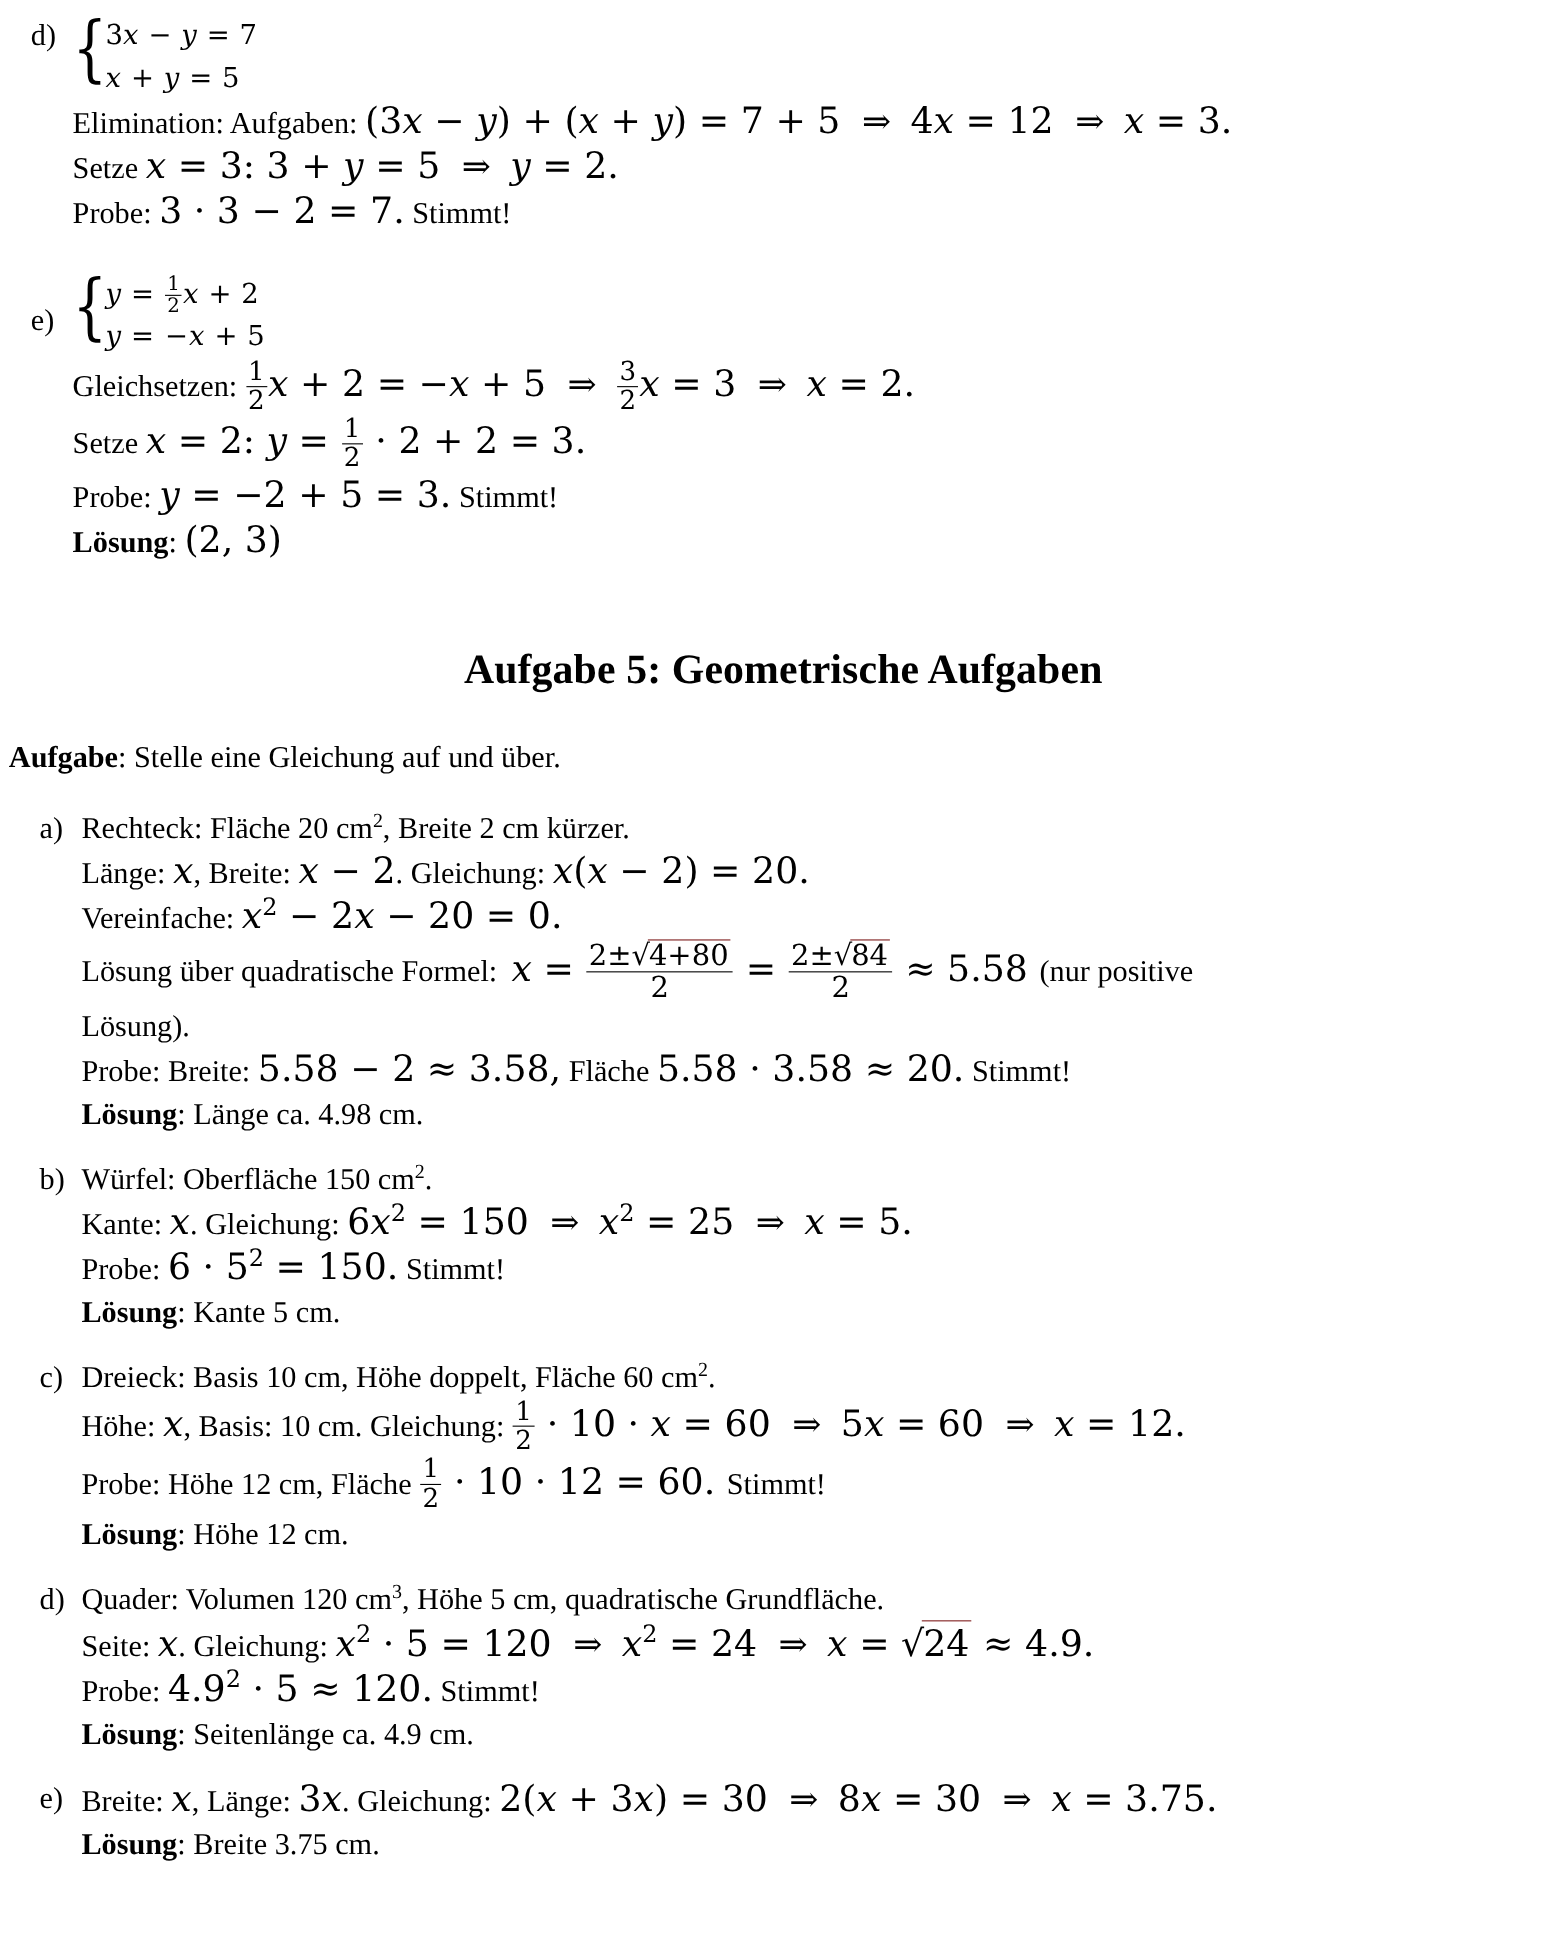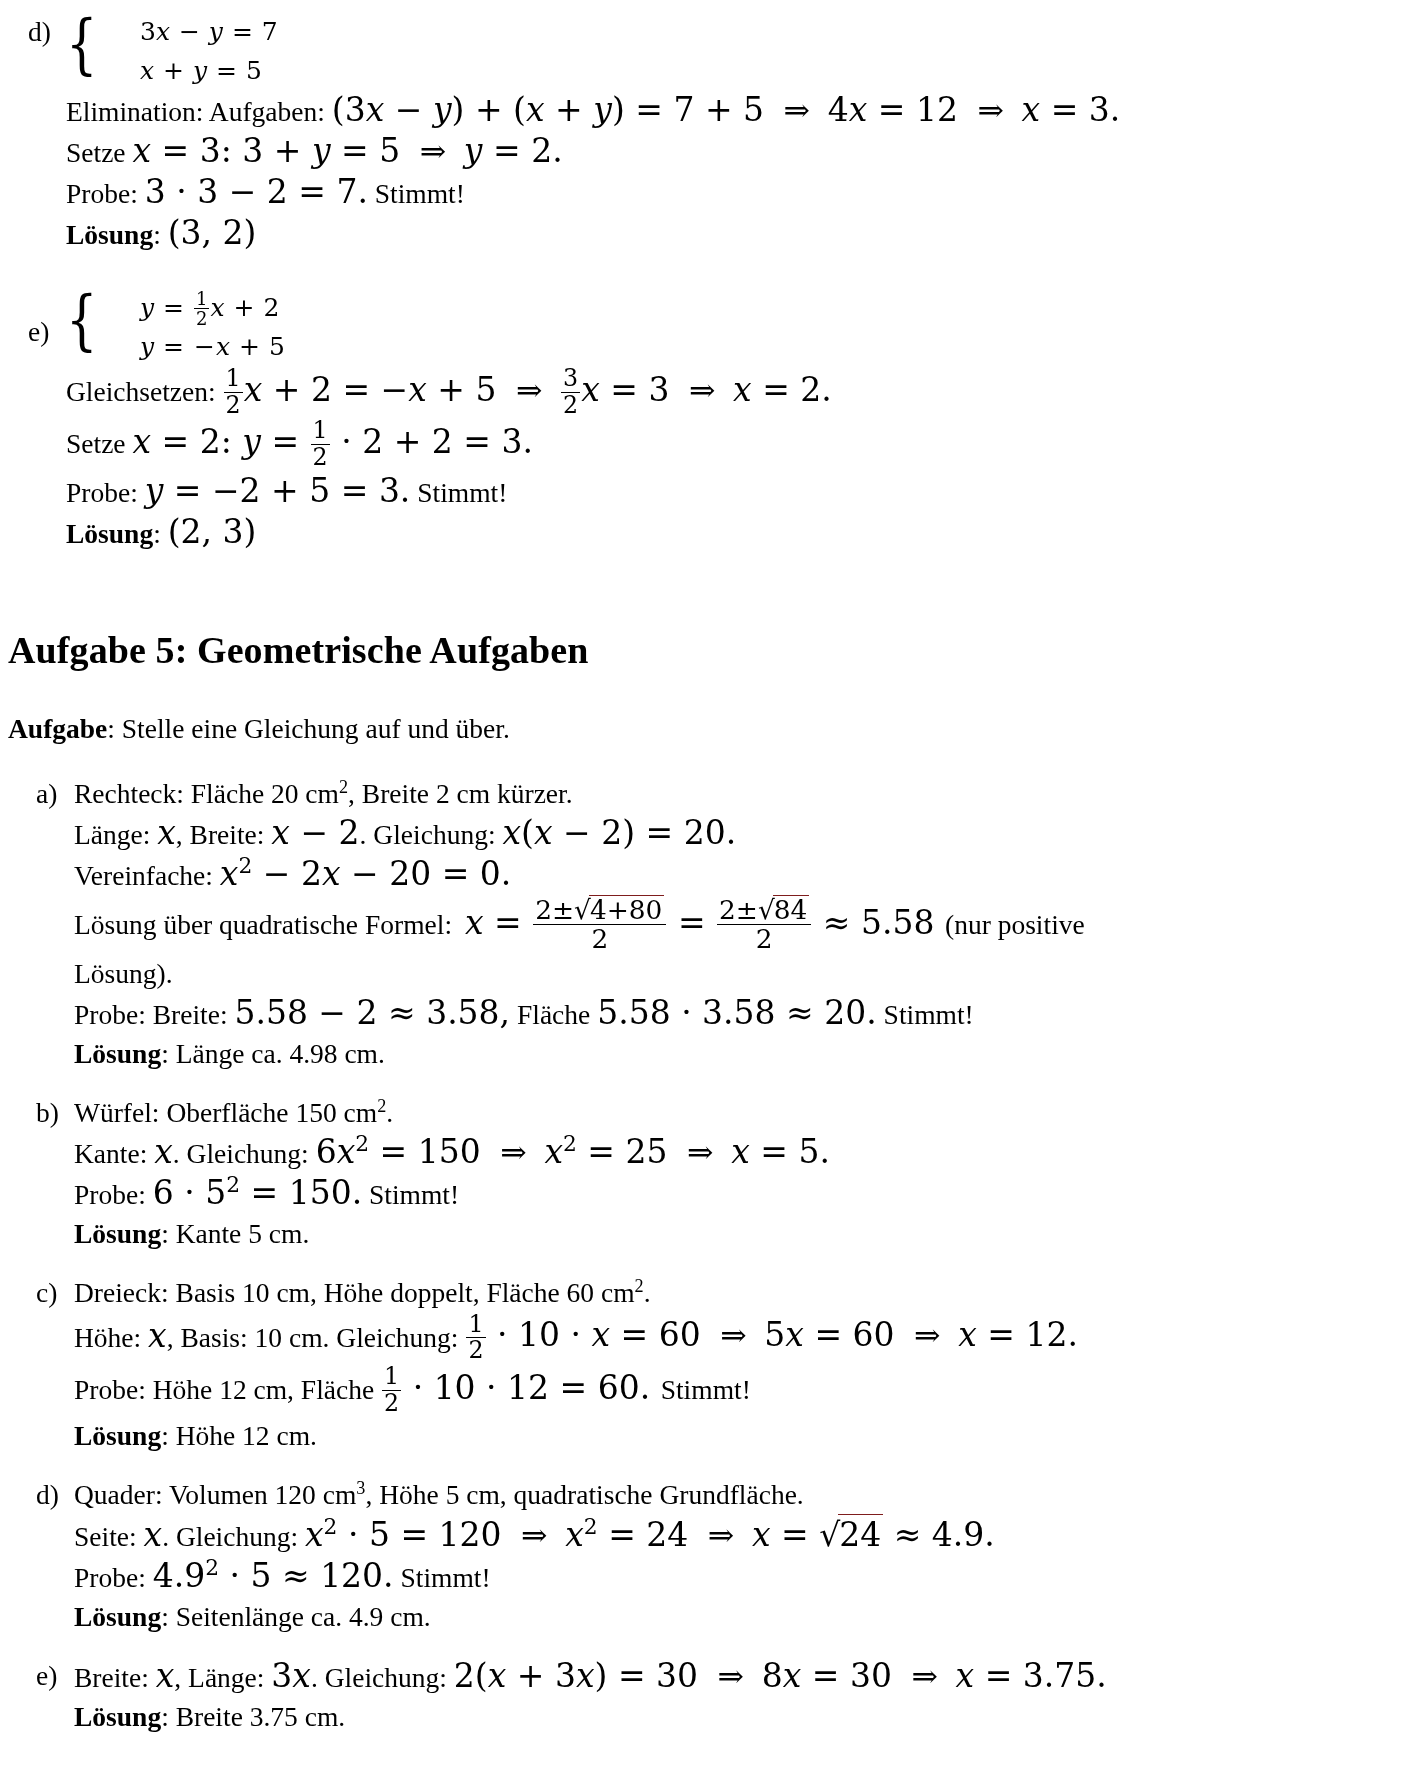--- a/index.html
+++ b/index.html
@@ -66,21 +66,20 @@
     font-family: "DejaVu Serif", serif;
     font-weight: 300;
     transform: scaleX(0.75);
     transform-origin: left center;
   }
   .sysrow {
     font-size: 25px;
     line-height: 39px;
     height: 39px;
     white-space: nowrap;
-    margin-left: 44px;
   }
 
   
   .frac {
     display: inline-block;
     vertical-align: -0.50em;
     text-align: center;
     font-size: 0.72em;
     line-height: 1.08;
     margin: 0 1px;
@@ -161,24 +160,20 @@
         <span class="mi">x</span> = 3: 3 + <span class="mi">y</span> = 5
         <span class="implies">⇒</span>
         <span class="mi">y</span> = 2.
       </span>
     </div>
     <div class="line">
       <span>Probe:</span>
       <span class="math">3 · 3 − 2 = 7.</span>
       <span>Stimmt!</span>
     </div>
-    <div class="line">
-      <b>Lösung</b><span>:</span>
-      <span class="math">(3, 2)</span>
-    </div>
   </div>
 
   <div class="spacer-md"></div>
 
   <div class="itemblock">
     <span class="marker" style="top:28px;">e)</span>
 
     <div class="system" style="margin-top:4px;">
       <span class="brace">{</span>
       <div class="sysrow math">
@@ -212,21 +207,21 @@
       <span>Stimmt!</span>
     </div>
     <div class="line">
       <b>Lösung</b><span>:</span>
       <span class="math">(2, 3)</span>
     </div>
   </div>
 
   <div class="spacer-xl" style="height:74px;"></div>
 
-  <h2 class="heading" style="margin-left:8px;">Aufgabe 5: Geometrische Aufgaben</h2>
+  <h2 class="heading" style="margin-left:8px;text-align:center;">Aufgabe 5: Geometrische Aufgaben</h2>
 
   <div class="spacer-md" style="height:36px;"></div>
 
   <div class="para" style="margin-left:8px;">
     <b>Aufgabe</b><span>: Stelle eine Gleichung auf und über.</span>
   </div>
 
   <div class="spacer-md" style="height:26px;"></div>
 
   <div class="itemblock" style="padding-left:74px;">

